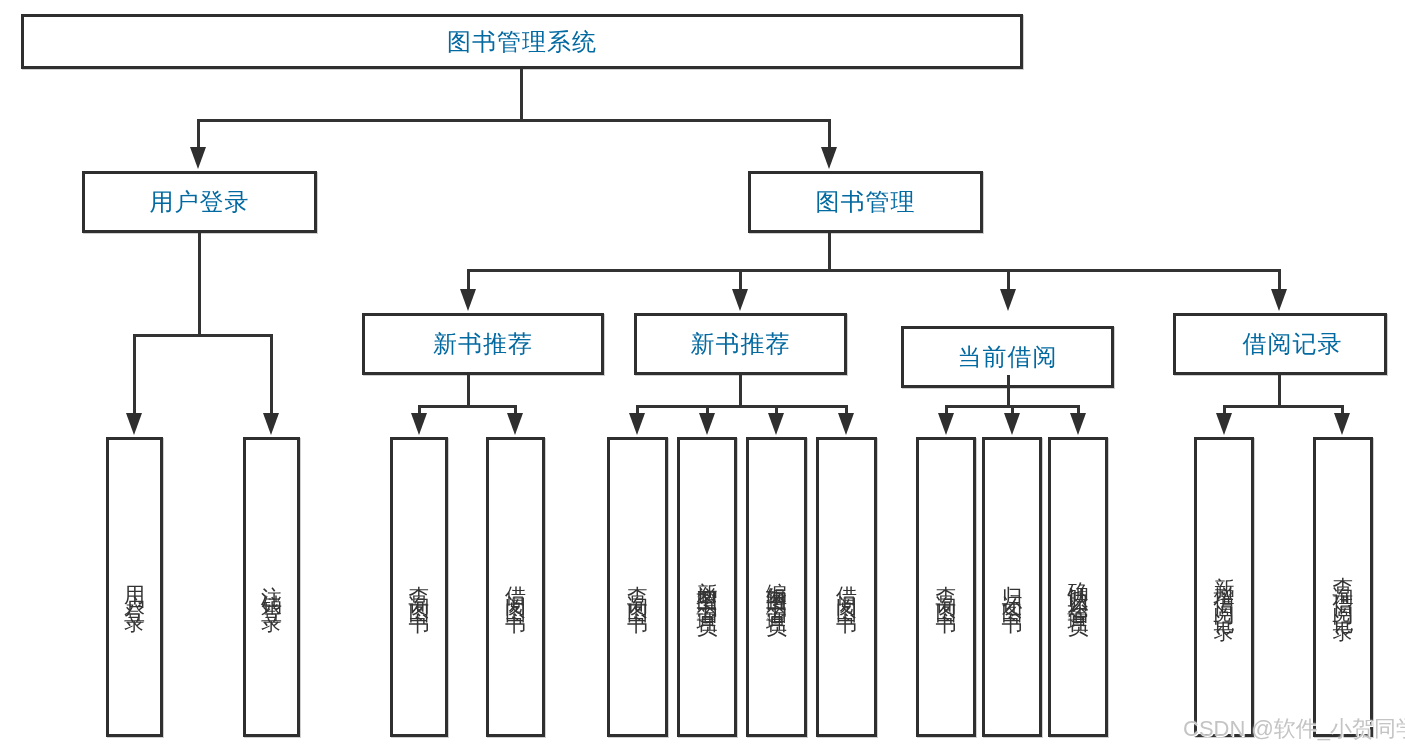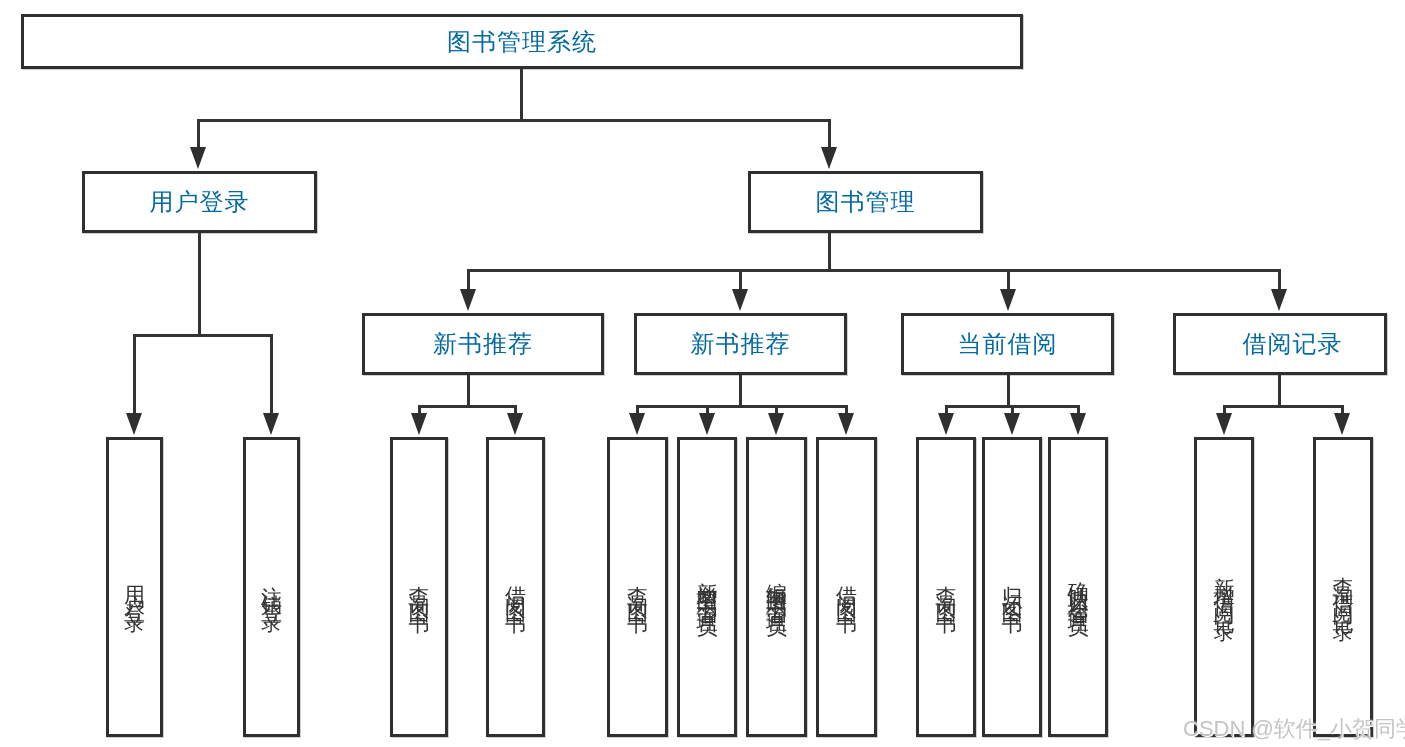--- a/index.html
+++ b/index.html
@@ -93,21 +93,21 @@
   <div class="arrow" style="left:1000px;top:289px;"></div>
   <div class="vline" style="left:1278px;top:269px;height:22px;"></div>
   <div class="arrow" style="left:1271px;top:289px;"></div>
 
   <div class="box" style="left:362px;top:313px;width:242px;height:62px;">
     <span>新书推荐</span>
   </div>
   <div class="box" style="left:634px;top:313px;width:213px;height:62px;">
     <span>新书推荐</span>
   </div>
-  <div class="box" style="left:901px;top:313px;width:213px;height:62px;">
+  <div class="box" style="left:901px;top:326px;width:213px;height:62px;">
     <span>当前借阅</span>
   </div>
   <div class="box" style="left:1173px;top:313px;width:214px;height:62px;padding-left:25px;">
     <span>借阅记录</span>
   </div>
 
   <div class="vline" style="left:467px;top:375px;height:33px;"></div>
   <div class="hline" style="left:418px;top:405px;width:99px;"></div>
   <div class="vline" style="left:418px;top:405px;height:10px;"></div>
   <div class="arrow" style="left:411px;top:413px;"></div>

